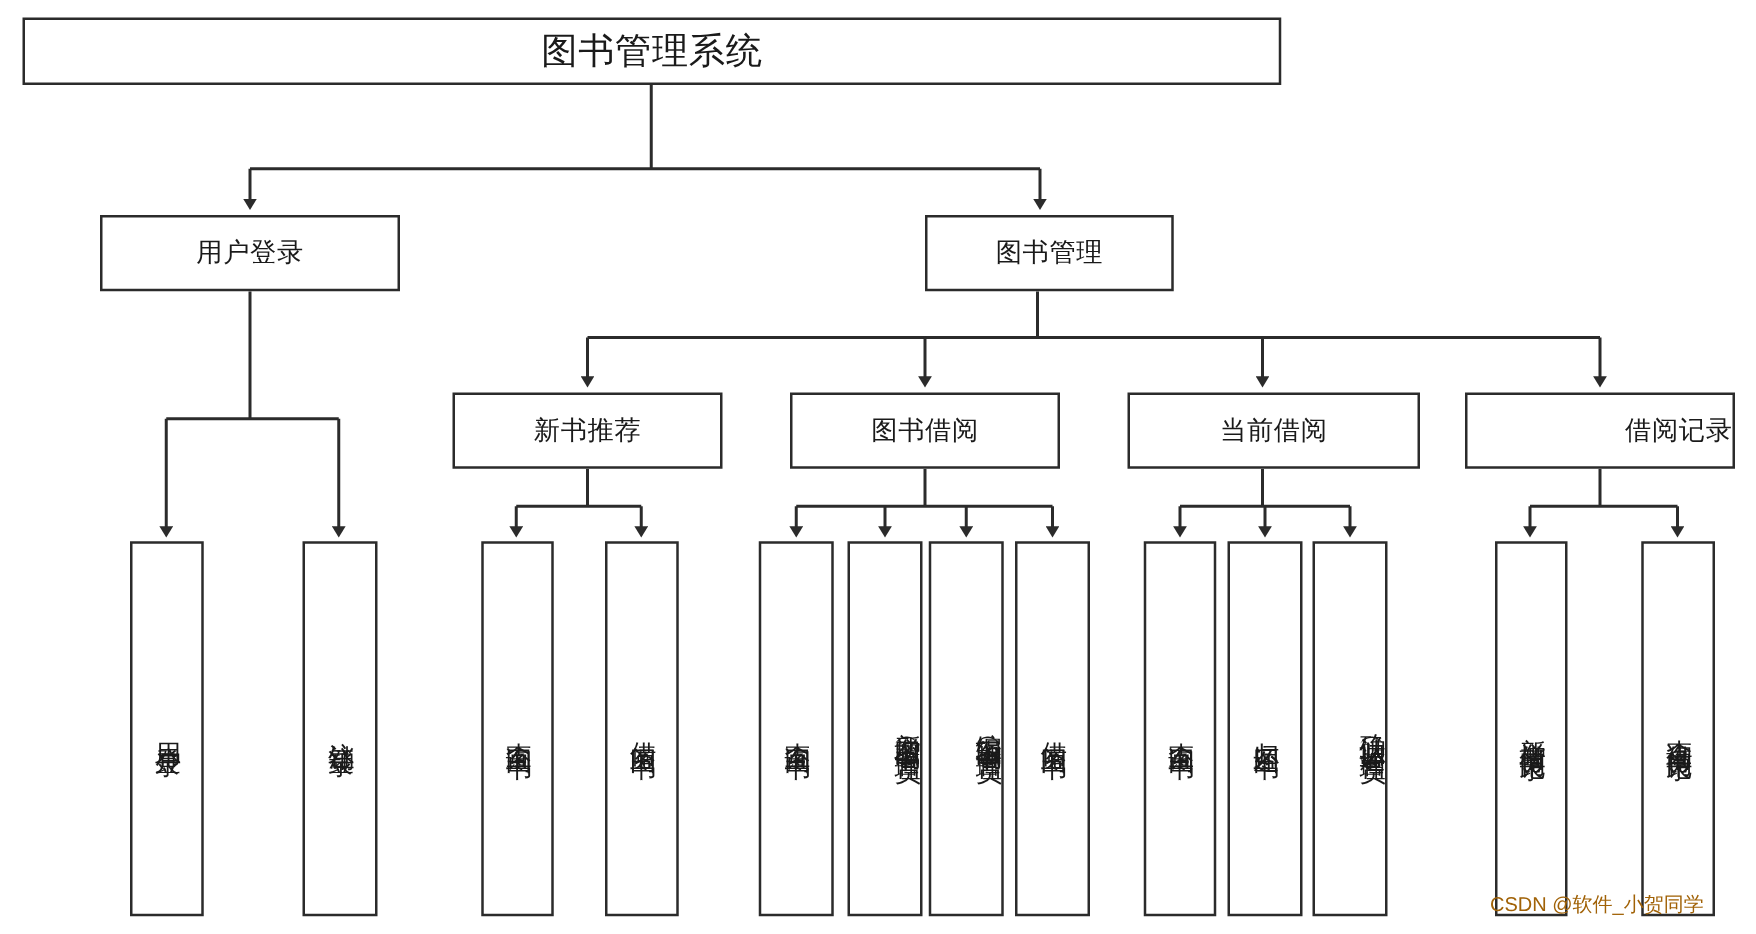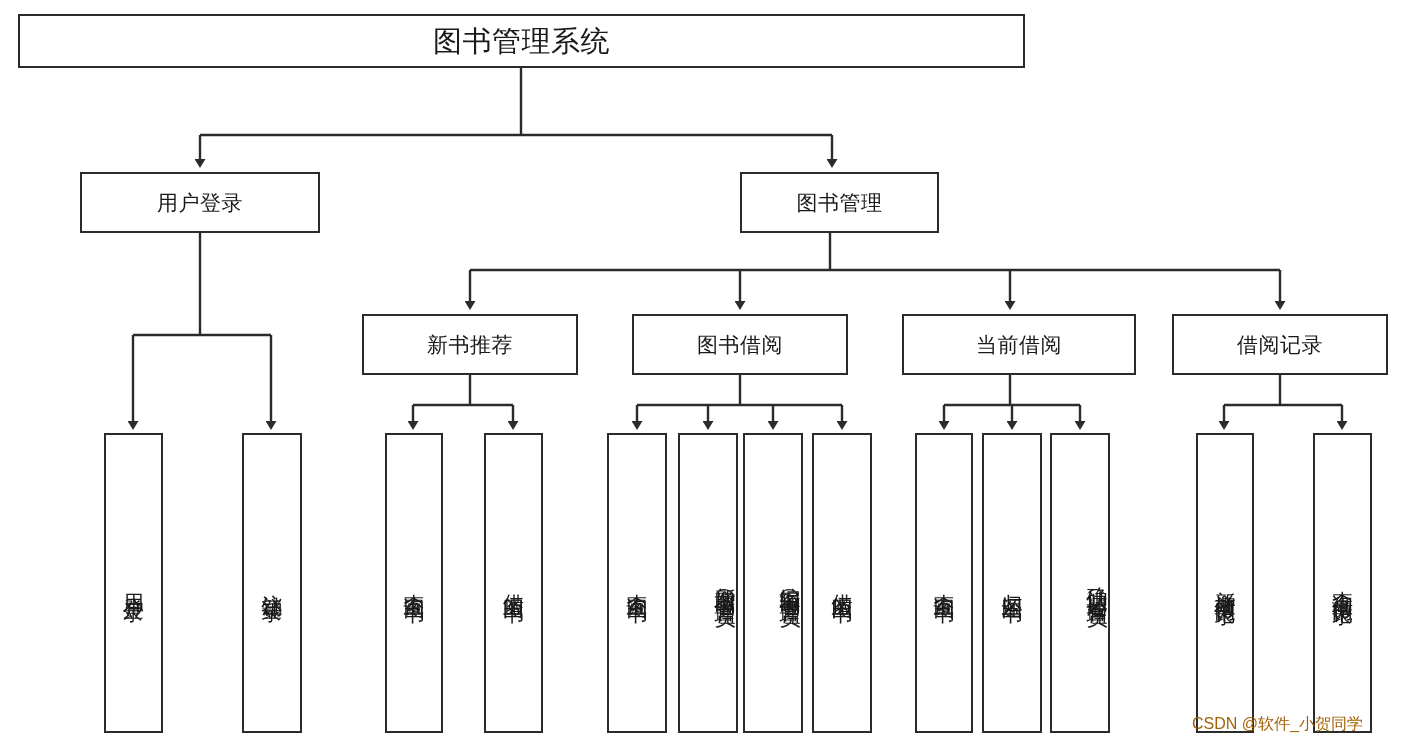--- a/index.html
+++ b/index.html
@@ -136,21 +136,21 @@
 
   <div class="node horiz" style="left:362px; top:314px; width:216px; height:61px;">
     <span>新书推荐</span>
   </div>
   <div class="node horiz" style="left:632px; top:314px; width:216px; height:61px;">
     <span>图书借阅</span>
   </div>
   <div class="node horiz" style="left:902px; top:314px; width:234px; height:61px;">
     <span>当前借阅</span>
   </div>
-  <div class="node horiz" style="left:1172px; top:314px; width:216px; height:61px;">
+  <div class="node horiz" style="left:1172px; top:314px; width:216px; height:61px;justify-content:flex-end;">
     <span>借阅记录</span>
   </div>
 
   <div class="node vert leaf-center" style="left:104px; top:433px; width:59px; height:300px;">
     <span>用户登录</span>
   </div>
   <div class="node vert leaf-center" style="left:242px; top:433px; width:60px; height:300px;">
     <span>注销登录</span>
   </div>
 

